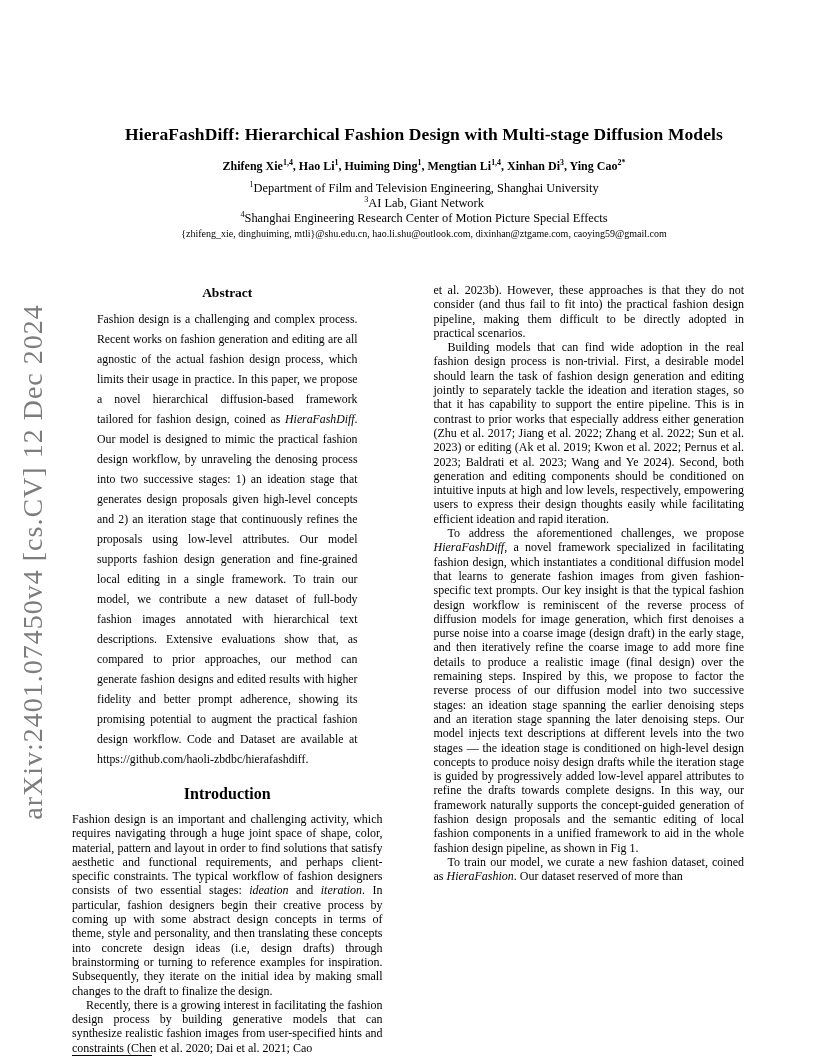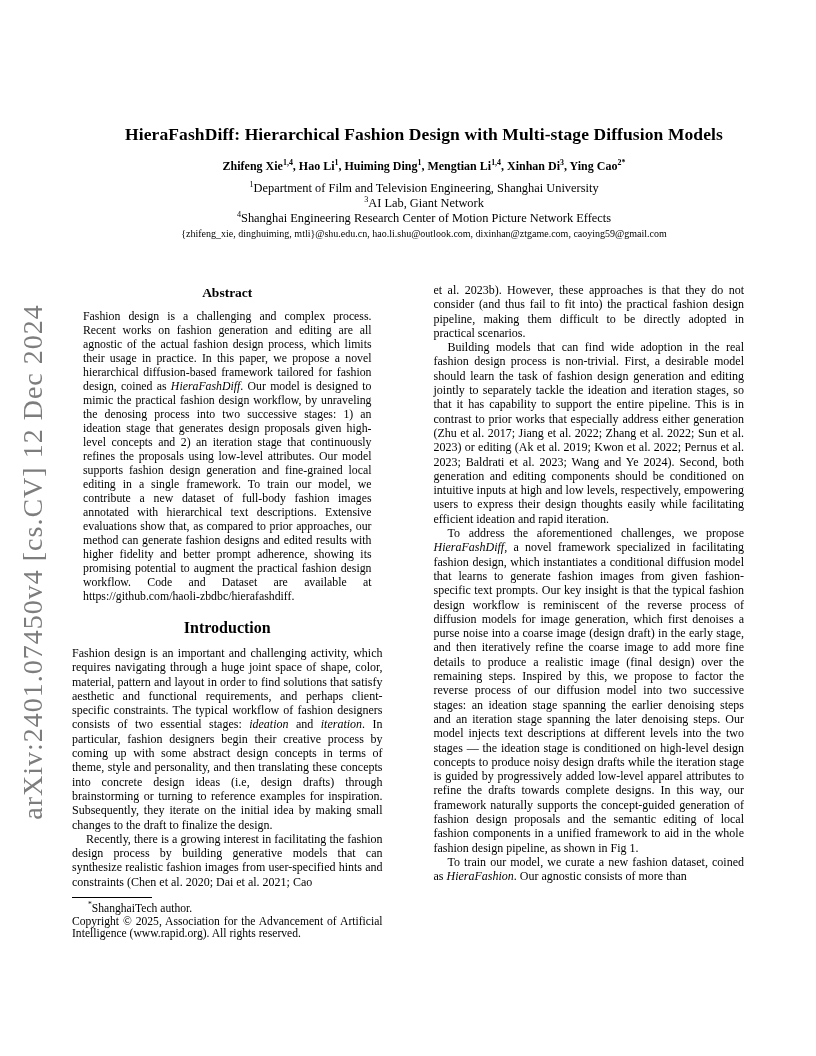--- a/index.html
+++ b/index.html
@@ -64,23 +64,23 @@
     display: flex;
     flex-direction: column;
   }
   .abstract-heading {
     text-align: center;
     font-weight: bold;
     font-size: 13.5px;
     margin: 2px 0 8px 0;
   }
   .abstract-text {
-    margin: 0 11px;
+    margin: 0 25px;
     font-size: 11.8px;
-    line-height: 14px;
+    line-height: 20px;
     text-align: justify;
   }
   .intro-heading {
     text-align: center;
     font-weight: bold;
     font-size: 16px;
     margin: 16px 0 9px 0;
   }
   .body-p {
     margin: 0;
@@ -114,21 +114,21 @@
   <header class="header">
     <h1 class="title">HieraFashDiff: Hierarchical Fashion Design with Multi-stage Diffusion Models</h1>
 
     <div class="authors">
       <span><span>Zhifeng Xie</span><sup>1,4</sup><span>, </span></span><span><span>Hao Li</span><sup>1</sup><span>, </span></span><span><span>Huiming Ding</span><sup>1</sup><span>, </span></span><span><span>Mengtian Li</span><sup>1,4</sup><span>, </span></span><span><span>Xinhan Di</span><sup>3</sup><span>, </span></span><span><span>Ying Cao</span><sup>2*</sup><span></span></span>
     </div>
 
     <div class="affils">
       <div><sup>1</sup><span>Department of Film and Television Engineering, Shanghai University</span></div>
       <div><sup>3</sup><span>AI Lab, Giant Network</span></div>
-      <div><sup>4</sup><span>Shanghai Engineering Research Center of Motion Picture Network Effects</span></div>
+      <div><sup>4</sup><span>Shanghai Engineering Research Center of Motion Picture Special Effects</span></div>
     </div>
 
     <div class="emails">{zhifeng_xie, dinghuiming, mtli}@shu.edu.cn, hao.li.shu@outlook.com, dixinhan@ztgame.com, caoying59@gmail.com</div>
   </header>
 
   <div class="columns">
 
     <section class="col">
       <div class="abstract-heading">Abstract</div>
       <p class="abstract-text"><span>Fashion design is a challenging and complex process. Recent works on fashion generation and editing are all agnostic of the actual fashion design process, which limits their usage in practice. In this paper, we propose a novel hierarchical diffusion-based framework tailored for fashion design, coined as </span><span class="it">HieraFashDiff</span><span>. Our model is designed to mimic the practical fashion design workflow, by unraveling the denosing process into two successive stages: 1) an ideation stage that generates design proposals given high-level concepts and 2) an iteration stage that continuously refines the proposals using low-level attributes. Our model supports fashion design generation and fine-grained local editing in a single framework. To train our model, we contribute a new dataset of full-body fashion images annotated with hierarchical text descriptions. Extensive evaluations show that, as compared to prior approaches, our method can generate fashion designs and edited results with higher fidelity and better prompt adherence, showing its promising potential to augment the practical fashion design workflow. Code and Dataset are available at </span><span>https://github.com/haoli-zbdbc/hierafashdiff</span><span>.</span></p>
@@ -141,17 +141,17 @@
         <div class="fn-rule"></div>
         <div class="fn-line star-indent"><sup>*</sup><span>ShanghaiTech author.</span></div>
         <div class="fn-line">Copyright © 2025, Association for the Advancement of Artificial Intelligence (www.rapid.org). All rights reserved.</div>
       </div>
     </section>
 
     <section class="col">
       <p class="body-p">et al. 2023b). However, these approaches is that they do not consider (and thus fail to fit into) the practical fashion design pipeline, making them difficult to be directly adopted in practical scenarios.</p>
       <p class="body-p indent">Building models that can find wide adoption in the real fashion design process is non-trivial. First, a desirable model should learn the task of fashion design generation and editing jointly to separately tackle the ideation and iteration stages, so that it has capability to support the entire pipeline. This is in contrast to prior works that especially address either generation (Zhu et al. 2017; Jiang et al. 2022; Zhang et al. 2022; Sun et al. 2023) or editing (Ak et al. 2019; Kwon et al. 2022; Pernus et al. 2023; Baldrati et al. 2023; Wang and Ye 2024). Second, both generation and editing components should be conditioned on intuitive inputs at high and low levels, respectively, empowering users to express their design thoughts easily while facilitating efficient ideation and rapid iteration.</p>
       <p class="body-p indent"><span>To address the aforementioned challenges, we propose </span><span class="it">HieraFashDiff</span><span>, a novel framework specialized in facilitating fashion design, which instantiates a conditional diffusion model that learns to generate fashion images from given fashion-specific text prompts. Our key insight is that the typical fashion design workflow is reminiscent of the reverse process of diffusion models for image generation, which first denoises a purse noise into a coarse image (design draft) in the early stage, and then iteratively refine the coarse image to add more fine details to produce a realistic image (final design) over the remaining steps. Inspired by this, we propose to factor the reverse process of our diffusion model into two successive stages: an ideation stage spanning the earlier denoising steps and an iteration stage spanning the later denoising steps. Our model injects text descriptions at different levels into the two stages — the ideation stage is conditioned on high-level design concepts to produce noisy design drafts while the iteration stage is guided by progressively added low-level apparel attributes to refine the drafts towards complete designs. In this way, our framework naturally supports the concept-guided generation of fashion design proposals and the semantic editing of local fashion components in a unified framework to aid in the whole fashion design pipeline, as shown in Fig 1.</span></p>
-      <p class="body-p indent"><span>To train our model, we curate a new fashion dataset, coined as </span><span class="it">HieraFashion</span><span>. Our agnostic consists of more than</span></p>
+      <p class="body-p indent"><span>To train our model, we curate a new fashion dataset, coined as </span><span class="it">HieraFashion</span><span>. Our dataset reserved of more than</span></p>
     </section>
 
   </div>
 </div>
 
 </body></html>

